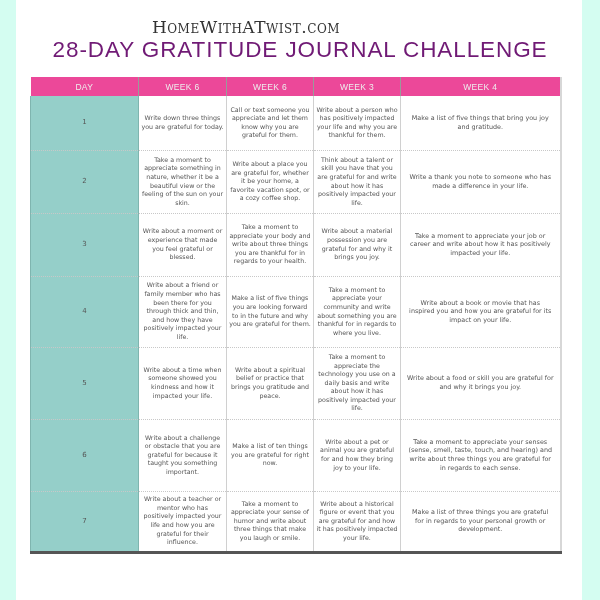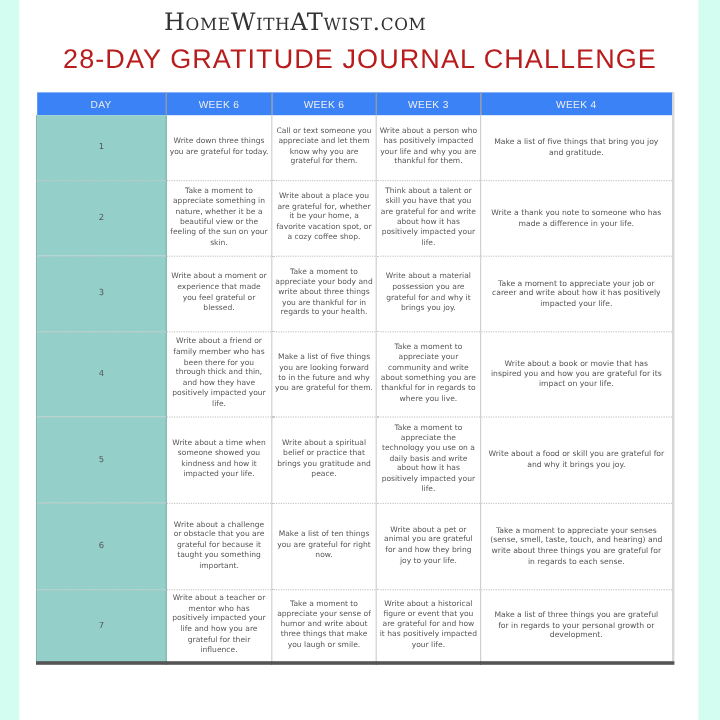--- a/index.html
+++ b/index.html
@@ -4,37 +4,37 @@
 <style>
   html, body { margin: 0; padding: 0; }
   body {
     width: 600px; height: 600px; position: relative; overflow: hidden;
     background: #ffffff;
     font-family: "DejaVu Sans", sans-serif;
   }
   .mint-left { position: absolute; left: 0; top: 0; width: 16px; height: 600px; background: #d4fdf1; }
   .mint-right { position: absolute; left: 582px; top: 0; width: 18px; height: 600px; background: #d4fdf1; }
   .site {
-    position: absolute; left: 0; top: 6px; width: 492px; text-align: center;
-    font-family: "DejaVu Serif", serif; color: #333; font-size: 20px; letter-spacing: 0.5px;
+    position: absolute; left: 0; top: 17px; width: 492px; text-align: center;
+    font-family: "DejaVu Serif", serif; color: #333; font-size: 17px; letter-spacing: 0.5px;
     font-variant: small-caps;
   }
   .title {
     position: absolute; left: 0; top: 37px; width: 600px; text-align: center;
-    font-family: "Liberation Sans", sans-serif; color: #b91c1c; font-size: 22.5px; letter-spacing: 0.9px;
+    font-family: "Liberation Sans", sans-serif; color: #701a75; font-size: 22.5px; letter-spacing: 0.9px;
     font-weight: normal;
   }
   table {
     position: absolute; left: 30px; top: 77px; width: 530px;
     border-collapse: collapse; table-layout: fixed;
     border-right: 2px solid #d7d7d7;
     border-bottom: 3px solid #555;
   }
   th {
-    background: #3b82f6; color: #eeeeee; font-weight: normal;
+    background: #ec4899; color: #eeeeee; font-weight: normal;
     font-family: "Liberation Sans", sans-serif; font-size: 8.5px; letter-spacing: 0.3px;
     height: 19px; padding: 0; border-left: 1px solid #9a9a9a;
   }
   th:first-child { border-left: none; }
   td {
     font-family: "DejaVu Sans", sans-serif; font-size: 6.3px; line-height: 8.6px; color: #555;
     text-align: center; vertical-align: middle; padding: 0 2px;
     border-left: 1px solid #d0d0d0; border-top: 1px dotted #c8c8c8;
   }
   td.day {

